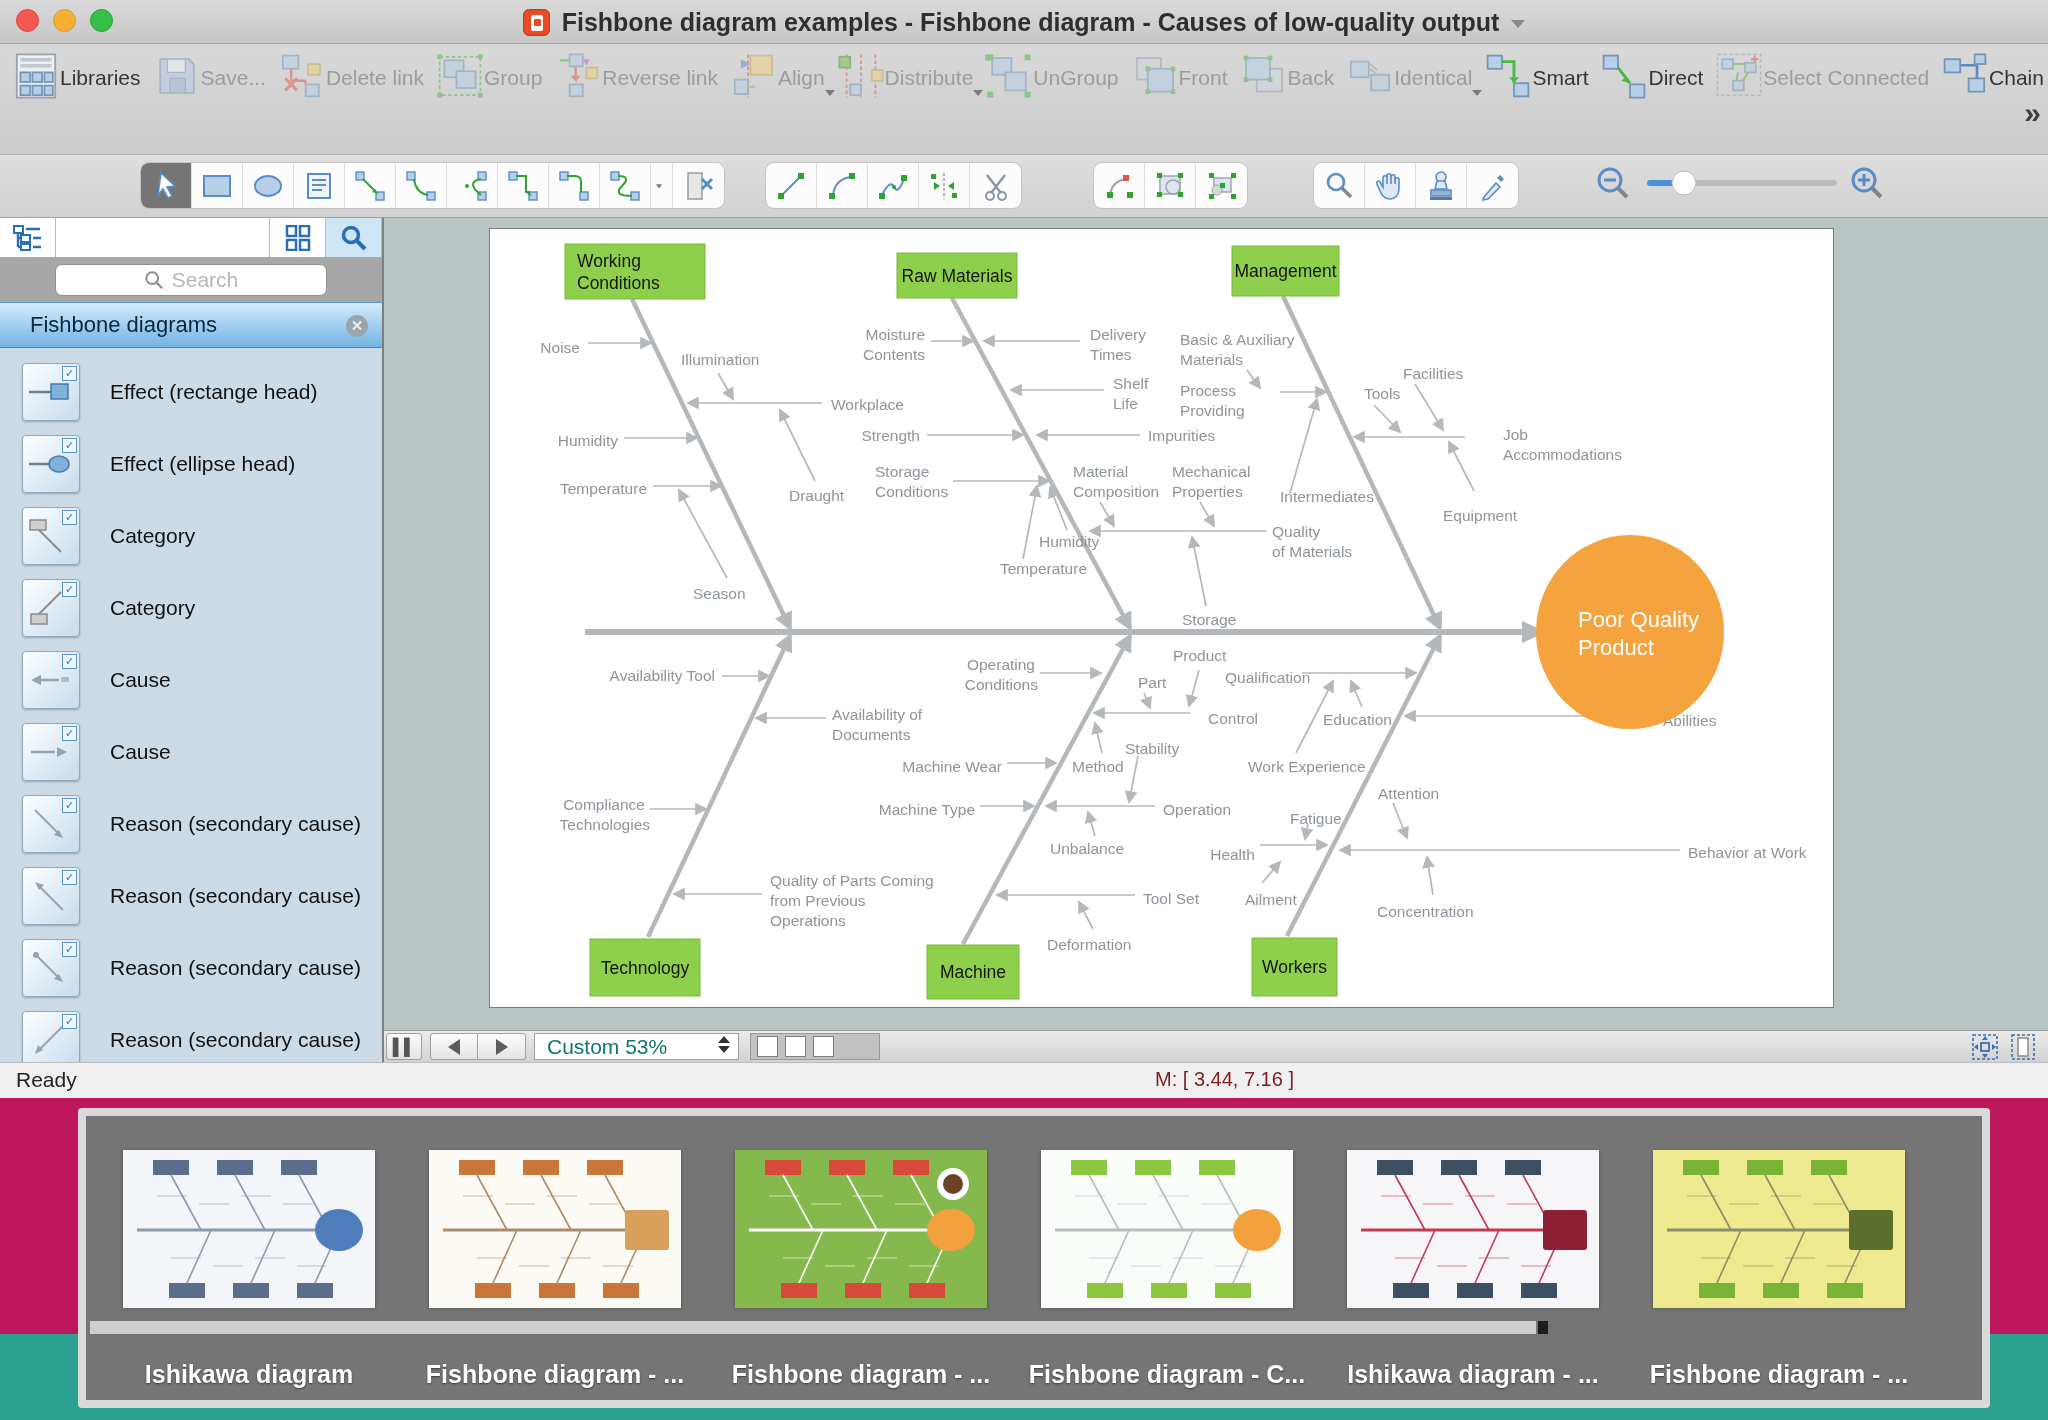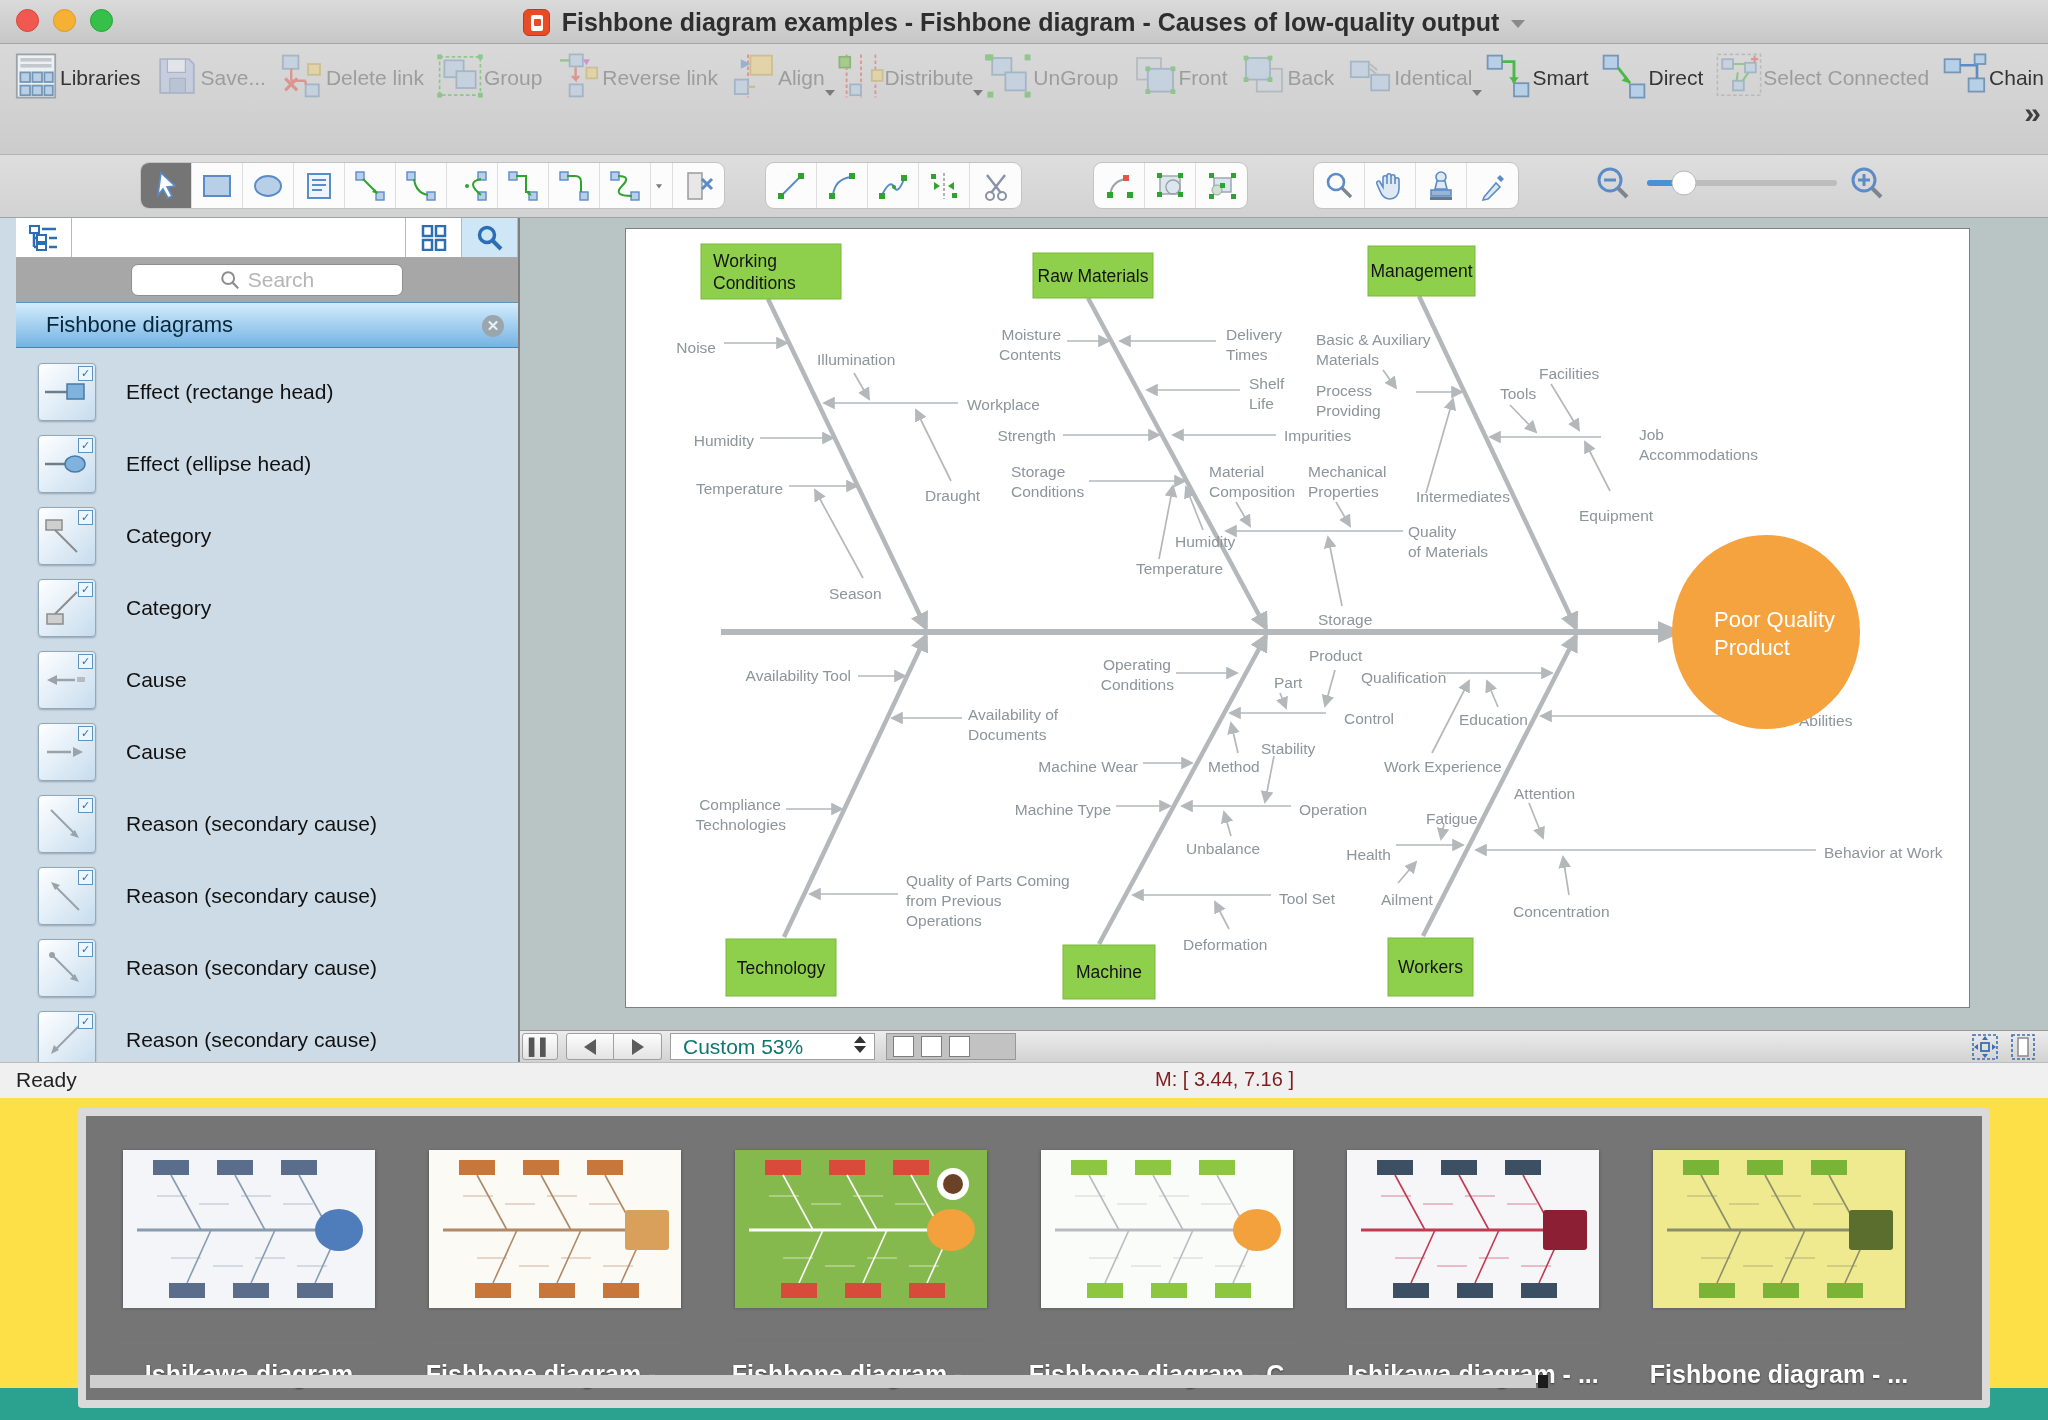--- a/index.html
+++ b/index.html
@@ -39,21 +39,21 @@
   .tcell{width:51px;height:45px;border-right:1px solid #dedede;display:flex;align-items:center;justify-content:center;}
   .tcell:last-child{border-right:none;}
   .tcell.active{background:#757575;}
   .tcell svg{width:34px;height:34px;}
   .tcell.narrow{width:22px;}
 
   
   #content{position:absolute;left:0;top:218px;width:2048px;height:844px;display:flex;}
 
   
-  #sidebar{width:520px;height:844px;display:flex;flex-direction:column;border-right:2px solid #7f7f7f;background:#cddbe6;padding-left:16px;}
+  #sidebar{width:384px;height:844px;display:flex;flex-direction:column;border-right:2px solid #7f7f7f;background:#cddbe6;}
   #sb-topbar{height:40px;background:#ffffff;border-bottom:1px solid #a9a9a9;display:flex;}
   .sb-topbtn{width:56px;height:100%;border-right:1px solid #b9b9b9;display:flex;align-items:center;justify-content:center;}
   #sb-top-spacer{flex:1;border-right:1px solid #b9b9b9;}
   .sb-topbtn.active{background:#cfe6f7;}
   #sb-searchstrip{height:44px;background:#a7a7a7;display:flex;align-items:center;justify-content:center;}
   #sb-search{width:272px;height:32px;background:#fff;border:1px solid #8f8f8f;border-radius:7px;display:flex;align-items:center;justify-content:center;gap:8px;}
   #sb-search .ph{font-size:21px;color:#b5b5b5;}
   #sb-header{height:46px;background:linear-gradient(#d3ecfc,#74b3e3);border-top:1px solid #5d94bc;border-bottom:1px solid #4a83ad;display:flex;align-items:center;position:relative;}
   #sb-header .htext{font-size:22px;color:#06283f;margin-left:30px;}
   #sb-close{position:absolute;right:14px;top:12px;width:22px;height:22px;border-radius:50%;background:#9aa6ad;display:flex;align-items:center;justify-content:center;color:#e8eef2;font-size:15px;font-weight:bold;}
@@ -87,21 +87,21 @@
   .cb-page{width:21px;height:21px;background:#fff;border:1px solid #7e7e7e;}
   #cb-fit{right:46px;width:34px;border:none;background:none;}
   #cb-pageicon{right:8px;width:34px;border:none;background:none;}
 
   
   #statusbar{position:absolute;left:0;top:1062px;width:2048px;height:36px;background:#f0f0f0;border-top:1px solid #bdbdbd;}
   #status-ready{position:absolute;left:16px;top:5px;font-size:21px;color:#222;}
   #status-coords{position:absolute;left:1155px;top:5px;font-size:20px;color:#7f1d1d;}
 
   
-  #desktop{position:absolute;left:0;top:1098px;width:2048px;height:290px;background:#fde047;}
+  #desktop{position:absolute;left:0;top:1098px;width:2048px;height:236px;background:#be185d;}
   #strip-panel{position:absolute;left:78px;top:10px;width:1912px;height:300px;background:#757575;border:8px solid #dadada;border-radius:4px;overflow:hidden;}
   #strip-cells{display:flex;height:100%;padding:0 10px;}
   .strip-cell{width:306px;display:flex;flex-direction:column;align-items:center;}
   .thumb{margin-top:34px;width:252px;height:158px;box-shadow:0 1px 3px rgba(0,0,0,.4);}
   .reflect-wrap{position:relative;width:252px;height:44px;overflow:hidden;}
   .reflect-wrap svg{transform:scaleY(-1);opacity:.45;display:block;}
   .reflect-fade{position:absolute;left:0;top:0;width:100%;height:100%;
     background:linear-gradient(to bottom,rgba(117,117,117,.55),#757575 85%);}
   .strip-caption{margin-top:8px;font-size:25px;color:#fff;font-weight:600;text-shadow:0 1px 2px rgba(0,0,0,.5);white-space:nowrap;}
   #bottom-sliver{position:absolute;left:90px;bottom:0;width:1446px;height:13px;background:#cfcfcf;}

